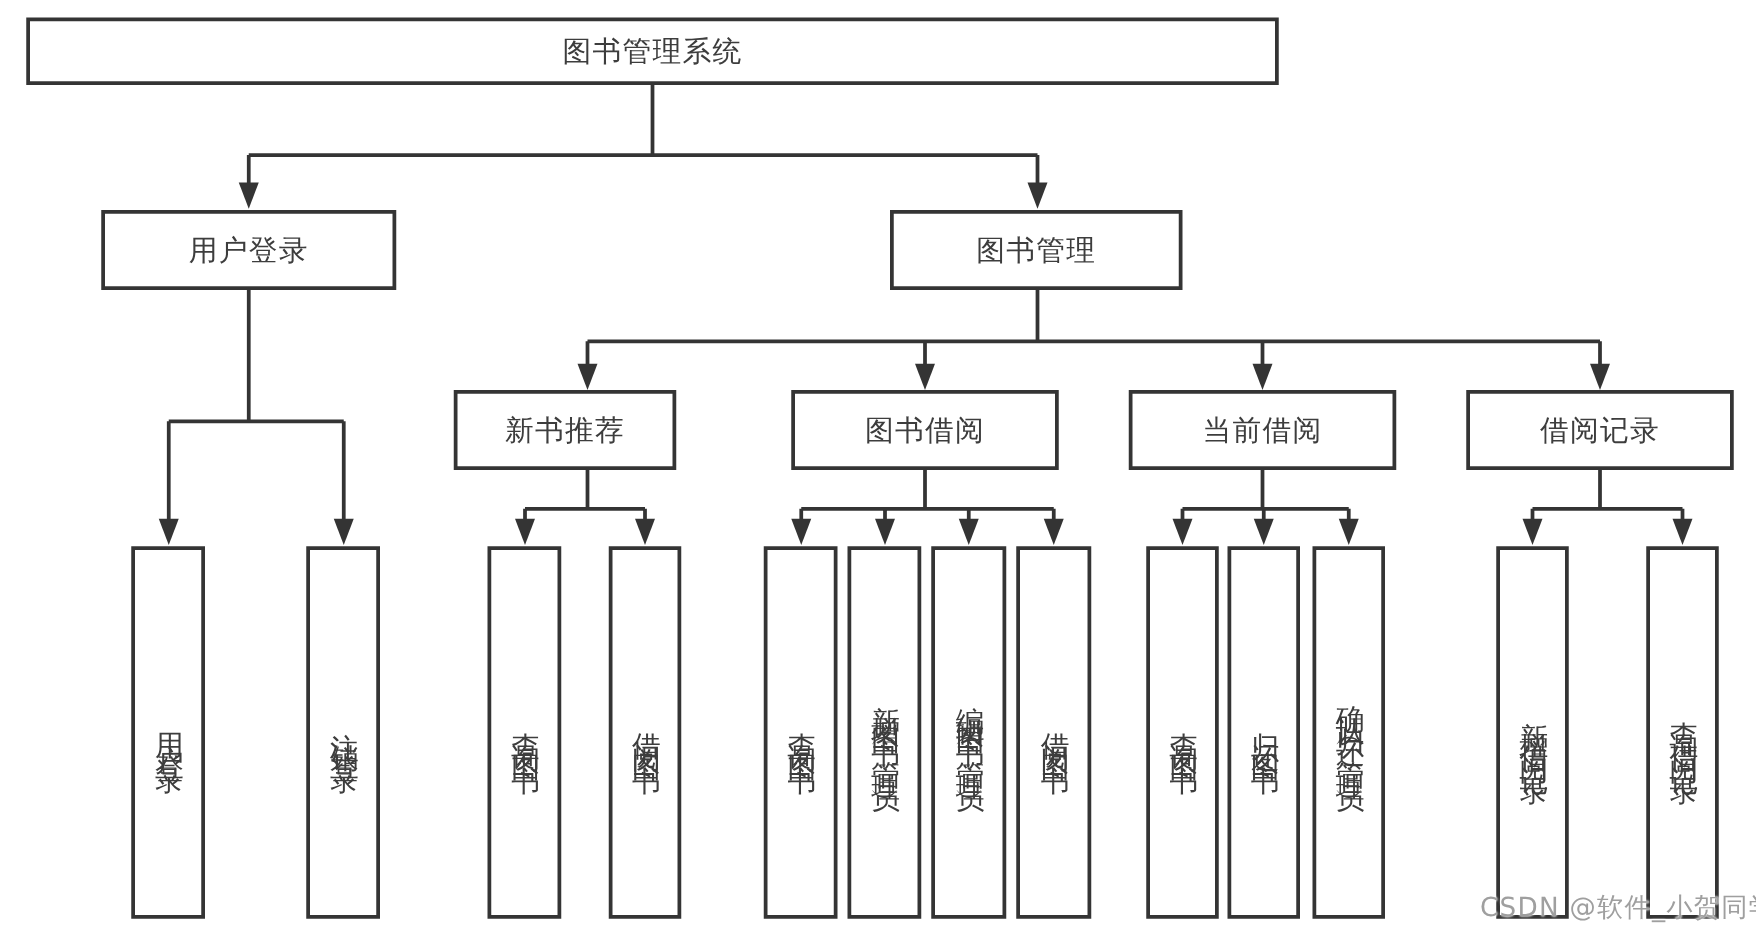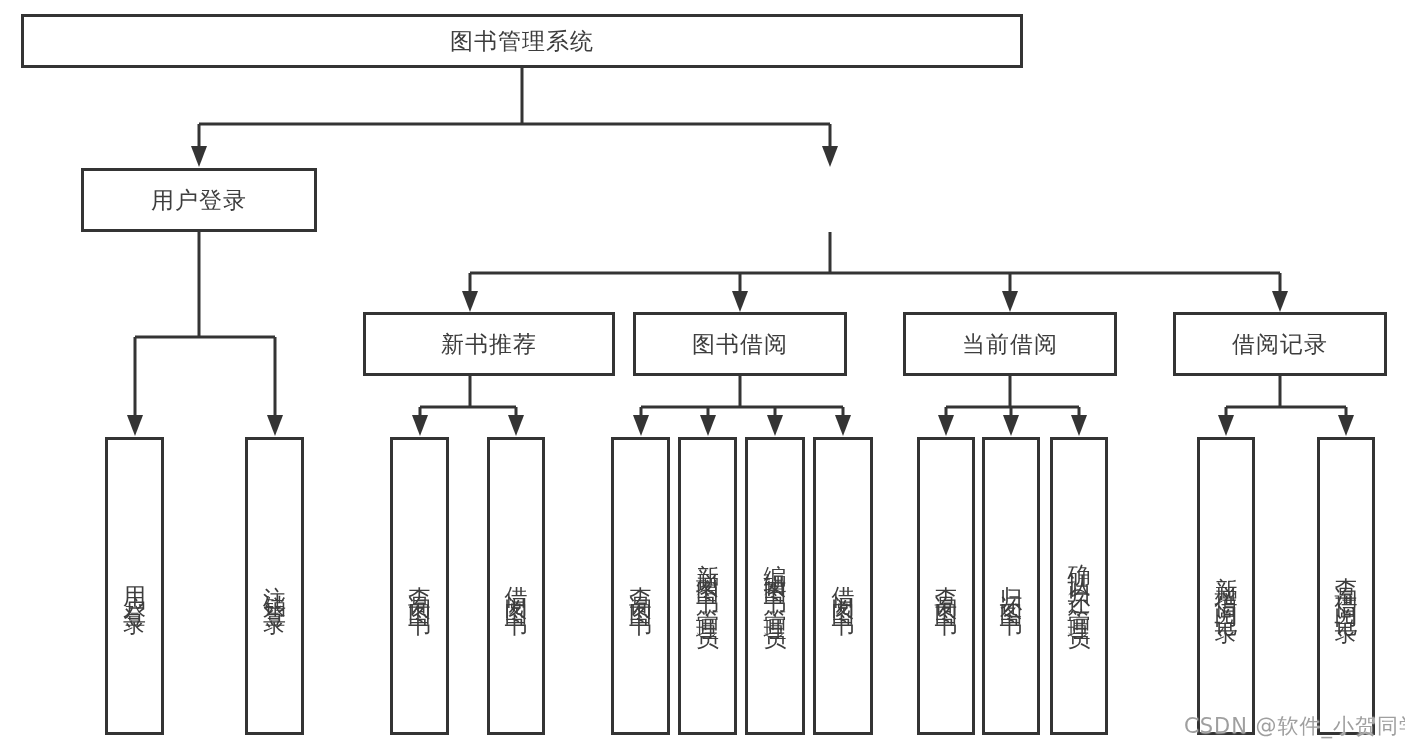--- a/index.html
+++ b/index.html
@@ -102,22 +102,23 @@
       <use href="#arw" x="1011" y="436"></use>
       <use href="#arw" x="1079" y="436"></use>
       <use href="#arw" x="1226" y="436"></use>
       <use href="#arw" x="1346" y="436"></use>
     </g>
   </svg>
 
   <div class="box hbox" style="left:21px; top:14px; width:1002px; height:54px">图书管理系统</div>
 
   <div class="box hbox" style="left:81px; top:168px; width:236px; height:64px">用户登录</div>
+  <div class="box hbox" style="left:712px; top:168px; width:234px; height:64px">图书管理</div>
 
-  <div class="box hbox" style="left:363px; top:312px; width:252px; height:64px">新书推荐</div>
+  <div class="box hbox" style="left:363px; top:312px; width:178px; height:64px">新书推荐</div>
   <div class="box hbox" style="left:903px; top:312px; width:214px; height:64px">当前借阅</div>
   <div class="box hbox" style="left:633px; top:312px; width:214px; height:64px">图书借阅</div>
   <div class="box hbox" style="left:1173px; top:312px; width:214px; height:64px">借阅记录</div>
 
   <div class="box vbox" style="left:105px; width:59px">
     <span class="vtext">用户登录</span>
   </div>
   <div class="box vbox" style="left:245px; width:59px">
     <span class="vtext">注销登录</span>
   </div>

